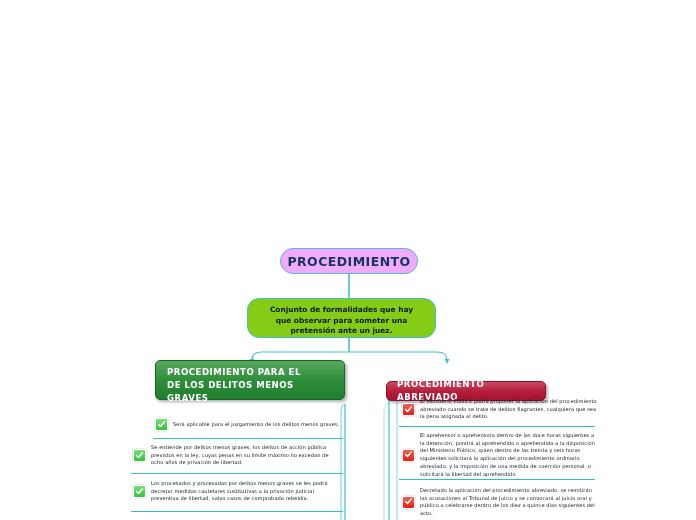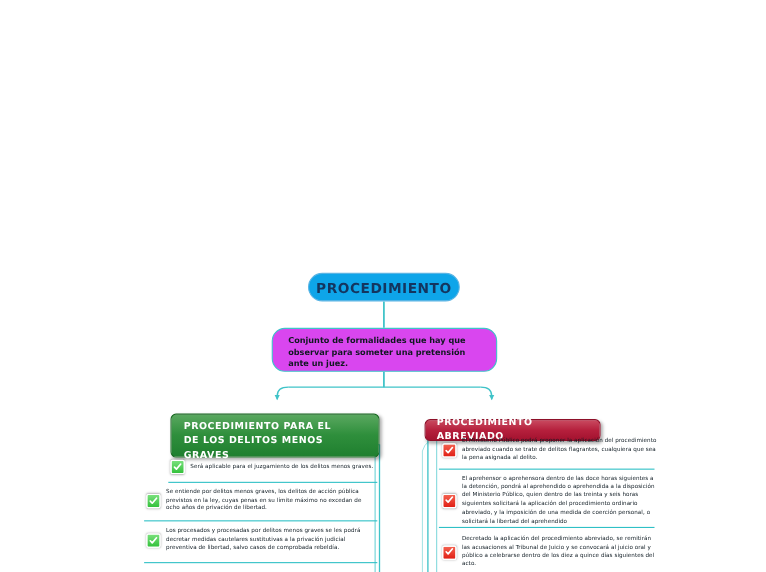--- a/index.html
+++ b/index.html
@@ -31,45 +31,46 @@
   
   .root-node {
     position: absolute;
     left: 280px;
     top: 248px;
     width: 138px;
     height: 26px;
     box-sizing: border-box;
     border: 1.6px solid #5ab4e4;
     border-radius: 13px;
-    background: #0ea5e9;
+    background: #f0abfc;
     display: flex;
     align-items: center;
     justify-content: center;
   }
   .root-node .root-label {
     font-size: 12.5px;
     font-weight: bold;
     letter-spacing: 0.45px;
     color: #14355f;
     white-space: nowrap;
   }
 
   
   .def-node {
     position: absolute;
     left: 247px;
     top: 298px;
-    width: 205px;
+    width: 189px;
     height: 40px;
     box-sizing: border-box;
     border: 1.4px solid #3fc3c8;
     border-radius: 12px;
-    background: #d946ef;
+    background: #84cc16;
     padding: 6px 14px 5px 14px;
+    text-align: center;
   }
   .def-node .def-text {
     font-size: 7.4px;
     font-weight: bold;
     line-height: 1.42;
     color: #101820;
   }
 
   
   .branch-header {
@@ -79,21 +80,21 @@
     color: #ffffff;
     font-weight: bold;
     letter-spacing: 0.5px;
     font-size: 8.6px;
     line-height: 1.52;
     padding: 5px 9px 5px 11px;
     box-shadow: 2px 2px 3px rgba(0,0,0,0.30);
   }
   .branch-header.green {
     left: 155px;
-    top: 376px;
+    top: 360px;
     width: 190px;
     height: 40px;
     background: linear-gradient(180deg, #5aa860 0%, #2f8f3c 48%, #1f7f2f 100%);
     border: 1.2px solid #16661f;
   }
   .branch-header.red {
     left: 386px;
     top: 363px;
     width: 160px;
     height: 20px;

